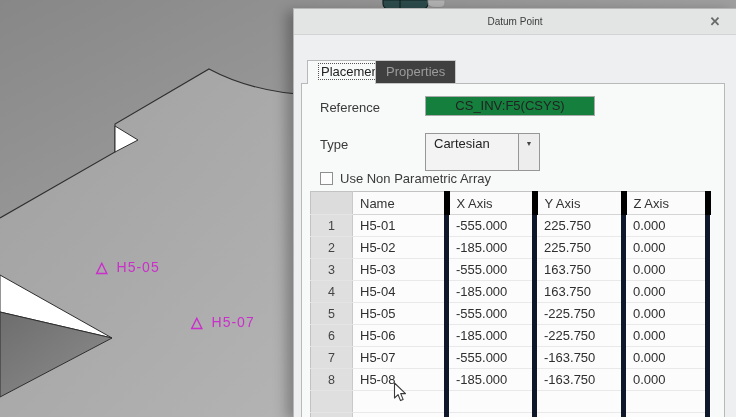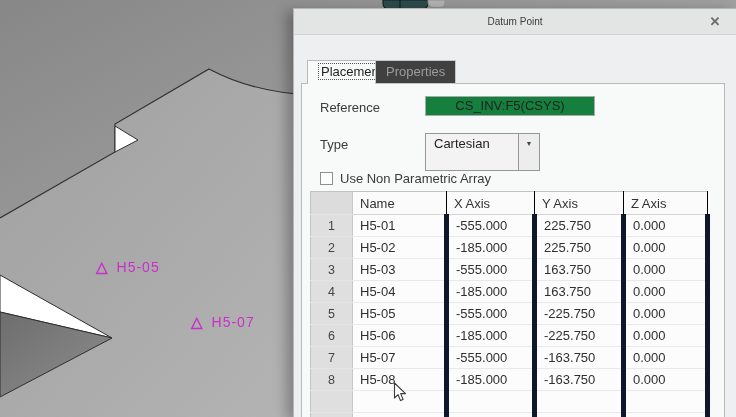--- a/index.html
+++ b/index.html
@@ -81,21 +81,21 @@
     border-collapse:collapse; table-layout:fixed;
     background:#fcfcfc; font-size:13px; color:#2f2f2f;
     border:1px solid #c2c2c2; border-bottom:none;
   }
   .grid th, .grid td {
     height:22px; padding:0 2px 0 7px; font-weight:normal; text-align:left;
     border-right:5px solid #0f172a; border-bottom:1px solid #e9e9e9;
     overflow:hidden; white-space:nowrap;
   }
   .grid th { height:23px; background:#fbfbfb; color:#333;
-    border-bottom:1px solid #d5d5d5; border-right:1px solid #000000; }
+    border-bottom:1px solid #d5d5d5; border-right:6px solid #000000; }
   .grid .num {
     background:#dfdfdf; text-align:center; padding:0; color:#444; font-size:12.5px;
     border-right:1px solid #c9c9c9; border-bottom:1px solid #e4e4e4;
   }
   .grid th.num { background:#dcdcdc; }
 
   
   .cursor { position:absolute; left:393px; top:382px; z-index:5; pointer-events:none; }
 </style>
 </head>

